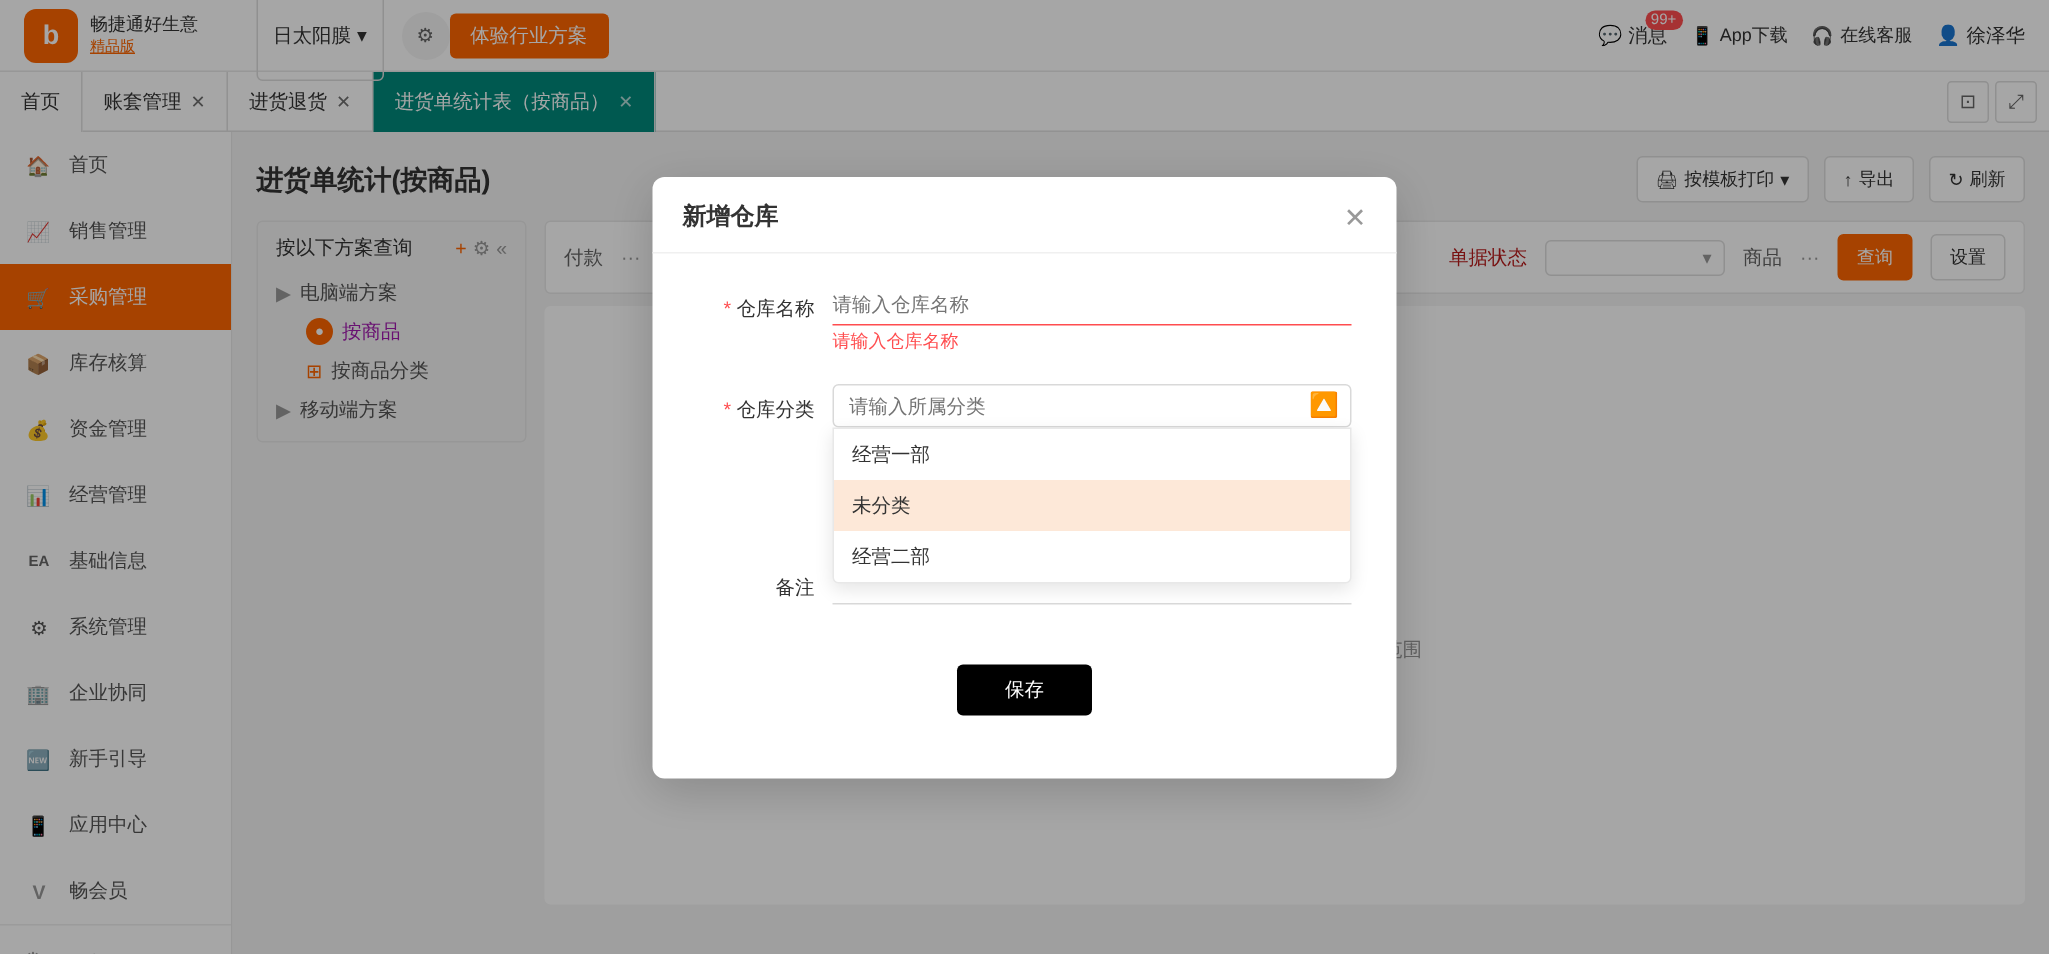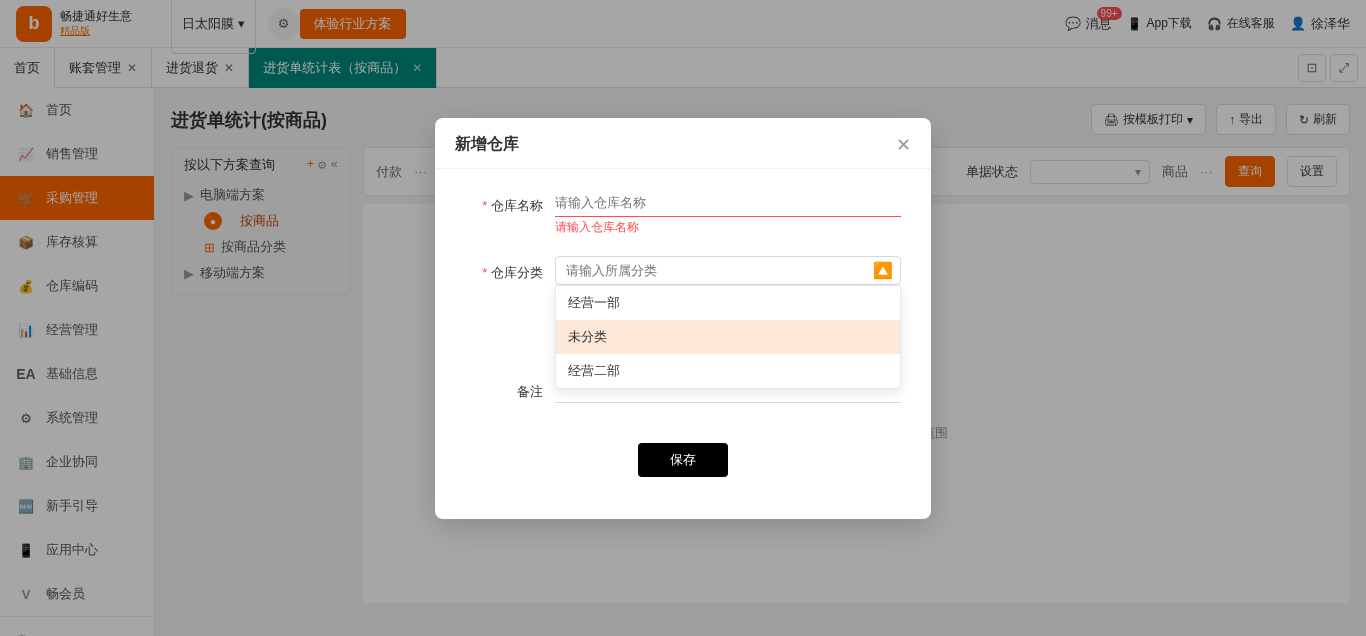--- a/index.html
+++ b/index.html
@@ -117,21 +117,21 @@
     .action-btn {
       display: flex; align-items: center; gap: 4px;
       padding: 6px 12px; border: 1px solid #ddd; border-radius: 4px;
       background: #fff; color: #333; cursor: pointer; font-size: 12px;
     }
     .action-btn.primary { background: #ff6600; color: #fff; border-color: #ff6600; }
     .filter-section { border: 1px solid #e8e8e8; border-radius: 4px; padding: 8px 12px; min-width: 180px; }
     .filter-tree-item { display: flex; align-items: center; gap: 6px; padding: 4px 0; cursor: pointer; color: #555; }
     .filter-tree-item .arrow { color: #999; }
     .orange-circle { width: 18px; height: 18px; background: #ff6600; border-radius: 50%; display: flex; align-items: center; justify-content: center; color: #fff; font-size: 10px; }
-    .active-text { color: #c2410c; margin-left: 12px; }
+    .active-text { color: #a21caf; }
     .select-input {
       border: 1px solid #ddd; border-radius: 4px; padding: 4px 8px;
       color: #999; font-size: 12px; min-width: 80px; display: flex; align-items: center; justify-content: space-between;
     }
 
     
     .overlay {
       position: fixed; top: 0; left: 0; width: 1366px; height: 636px;
       background: rgba(0,0,0,0.35); z-index: 100;
       display: flex; align-items: center; justify-content: center;
@@ -277,28 +277,28 @@
     <div class="sidebar-item active">
       <span class="s-icon">🛒</span>
       <span>采购管理</span>
     </div>
     <div class="sidebar-item">
       <span class="s-icon">📦</span>
       <span>库存核算</span>
     </div>
     <div class="sidebar-item">
       <span class="s-icon">💰</span>
-      <span>仓库编码</span>
+      <span>资金管理</span>
     </div>
     <div class="sidebar-item">
       <span class="s-icon">📊</span>
       <span>经营管理</span>
     </div>
     <div class="sidebar-item">
-      <span class="s-icon" style="font-size:14px;font-weight:bold;color:#666;">EA</span>
+      <span class="s-icon" style="font-size:10px;font-weight:bold;color:#666;">EA</span>
       <span>基础信息</span>
     </div>
     <div class="sidebar-item">
       <span class="s-icon">⚙</span>
       <span>系统管理</span>
     </div>
     <div class="sidebar-item">
       <span class="s-icon">🏢</span>
       <span>企业协同</span>
     </div>
@@ -336,21 +336,21 @@
         <button class="action-btn">
           <span>↻</span>
           <span>刷新</span>
         </button>
       </div>
     </div>
 
     <div style="display:flex; gap:12px; height: calc(100% - 60px);">
 
       <div class="filter-section" style="width:180px; height:fit-content;">
-        <div style="display:flex; align-items:center; justify-content:space-between; margin-bottom:8px;font-family:Liberation Mono, monospace;">
+        <div style="display:flex; align-items:center; justify-content:space-between; margin-bottom:8px;">
           <span style="font-size:13px;font-weight:500;color:#333;">按以下方案查询</span>
           <div style="display:flex; gap:4px;">
             <span style="color:#ff6600; cursor:pointer;">+</span>
             <span style="color:#999; cursor:pointer;">⚙</span>
             <span style="color:#999; cursor:pointer;">«</span>
           </div>
         </div>
         <div class="filter-tree-item">
           <span class="arrow">▶</span>
           <span>电脑端方案</span>
@@ -367,21 +367,21 @@
           <span class="arrow">▶</span>
           <span>移动端方案</span>
         </div>
       </div>
 
       <div style="flex:1; display:flex; flex-direction:column; gap:8px;">
         <div style="display:flex; align-items:center; gap:12px; background:#fff; padding:8px 12px; border-radius:4px; border:1px solid #e8e8e8;">
           <span style="color:#666;">付款</span>
           <span style="color:#999;">···</span>
           <div style="flex:1;"></div>
-          <span style="color:#404040;">单据状态</span>
+          <span style="color:#b91c1c;">单据状态</span>
           <div class="select-input" style="min-width:120px;">
             <span></span>
             <span>▾</span>
           </div>
           <span style="color:#666;text-align:center;">商品</span>
           <span style="color:#999;">···</span>
           <button class="action-btn primary">查询</button>
           <button class="action-btn">设置</button>
         </div>
         <div style="flex:1; background:#fff; border-radius:4px; display:flex; flex-direction:column; align-items:center; justify-content:center; color:#999;">

